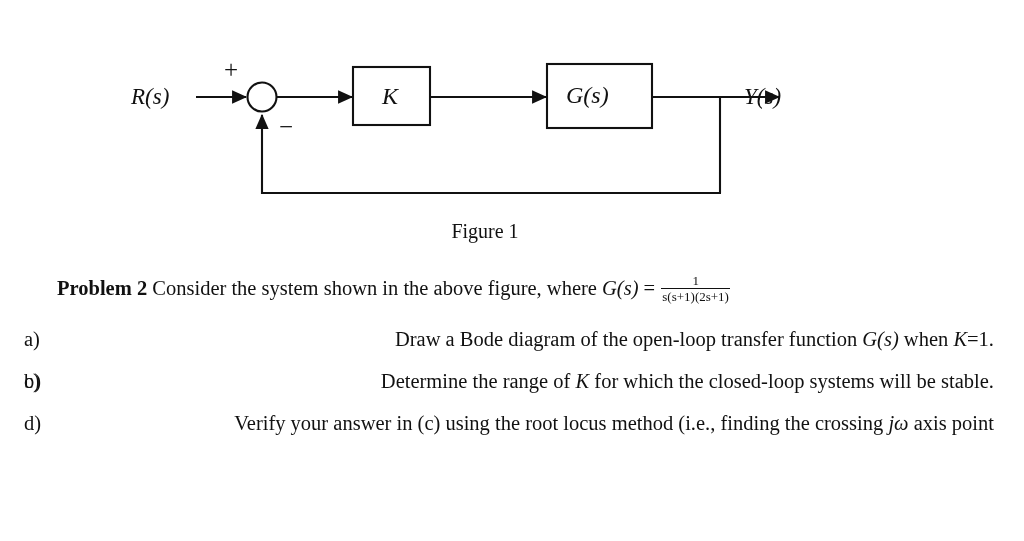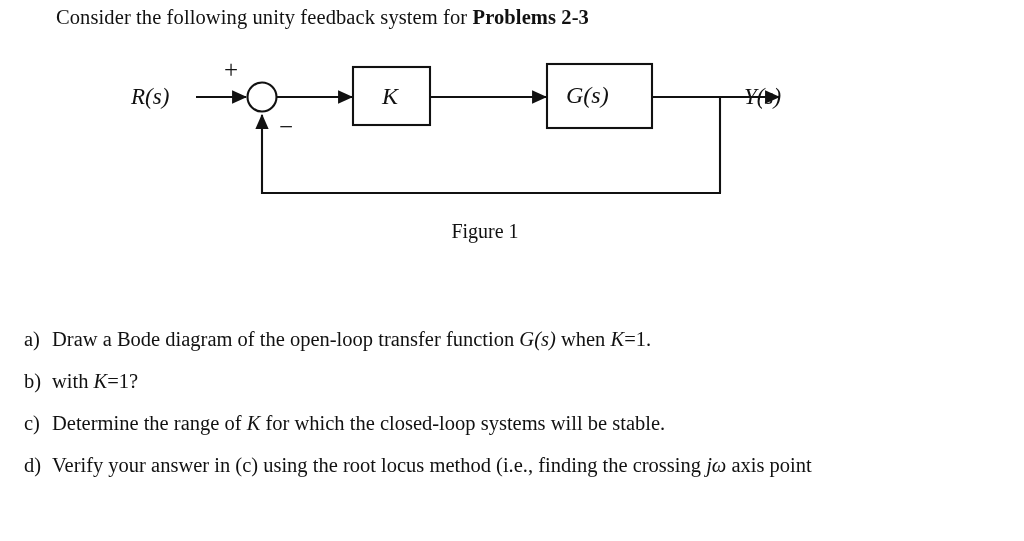--- a/index.html
+++ b/index.html
@@ -134,28 +134,27 @@
     padding-left: 28px;
     margin-bottom: 17px;
   }
   .task-marker {
     position: absolute;
     left: 0;
     top: 0;
     width: 26px;
   }
   .task-text { display: block; }
-  .task-text .ln { display: block; }
+  .task-text .ln { display: block; text-align: right; }
 </style>
 </head>
 <body>
 
 <div class="page">
 
-  <div id="intro-line"><span>Consider the following unity feedback system for </span><span class="bold">Problems 2-3</span></div>
 
   <div id="figure-block">
 
     <svg id="figure-canvas" width="1024" height="160" viewBox="0 0 1024 160">
       <defs>
         <marker id="arrow" viewBox="0 0 10 10" refX="9.2" refY="5" markerWidth="7.2" markerHeight="7.2" orient="auto-start-reverse">
           <path d="M 0 0.6 L 10 5 L 0 9.4 z" fill="#111111"></path>
         </marker>
       </defs>
 
@@ -184,34 +183,34 @@
     <span class="fig-label" id="label-rs">R(s)</span>
     <span class="fig-label" id="label-ys">Y(s)</span>
     <span class="blk-label" id="label-k">K</span>
     <span class="blk-label" id="label-gs">G(s)</span>
     <span class="sign" id="sign-plus">+</span>
     <span class="sign" id="sign-minus">−</span>
   </div>
 
   <div id="figure-caption"><span class="capinner">Figure 1</span></div>
 
+  <div id="problem-statement"><span class="bold">Problem 2</span><span> Consider the system shown in the above figure, where </span><span class="it">G(s)</span><span> = </span><span class="frac"><span class="num">1</span><span class="den">s(s+1)(2s+1)</span></span></div>
 
   <div id="task-list">
 
     <div class="task-item">
       <span class="task-marker">a)</span>
       <span class="task-text">
         <span class="ln">Draw a Bode diagram of the open-loop transfer function <span class="it">G(s)</span> when <span class="it">K</span>=1.</span>
       </span>
     </div>
 
     <div class="task-item">
       <span class="task-marker">b)</span>
       <span class="task-text">
-        <span class="ln">with <span class="it">K</span>=1?</span>
       </span>
     </div>
 
     <div class="task-item">
       <span class="task-marker">c)</span>
       <span class="task-text">
         <span class="ln">Determine the range of <span class="it">K</span> for which the closed-loop systems will be stable.</span>
       </span>
     </div>
 

